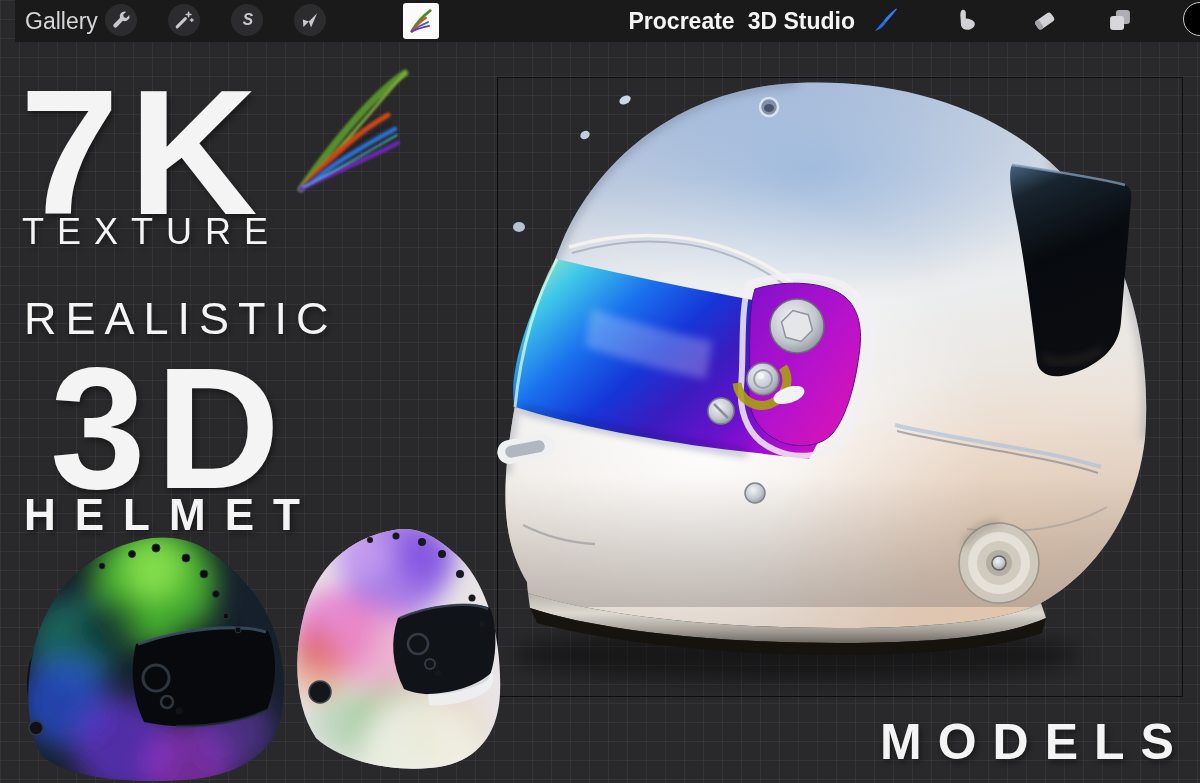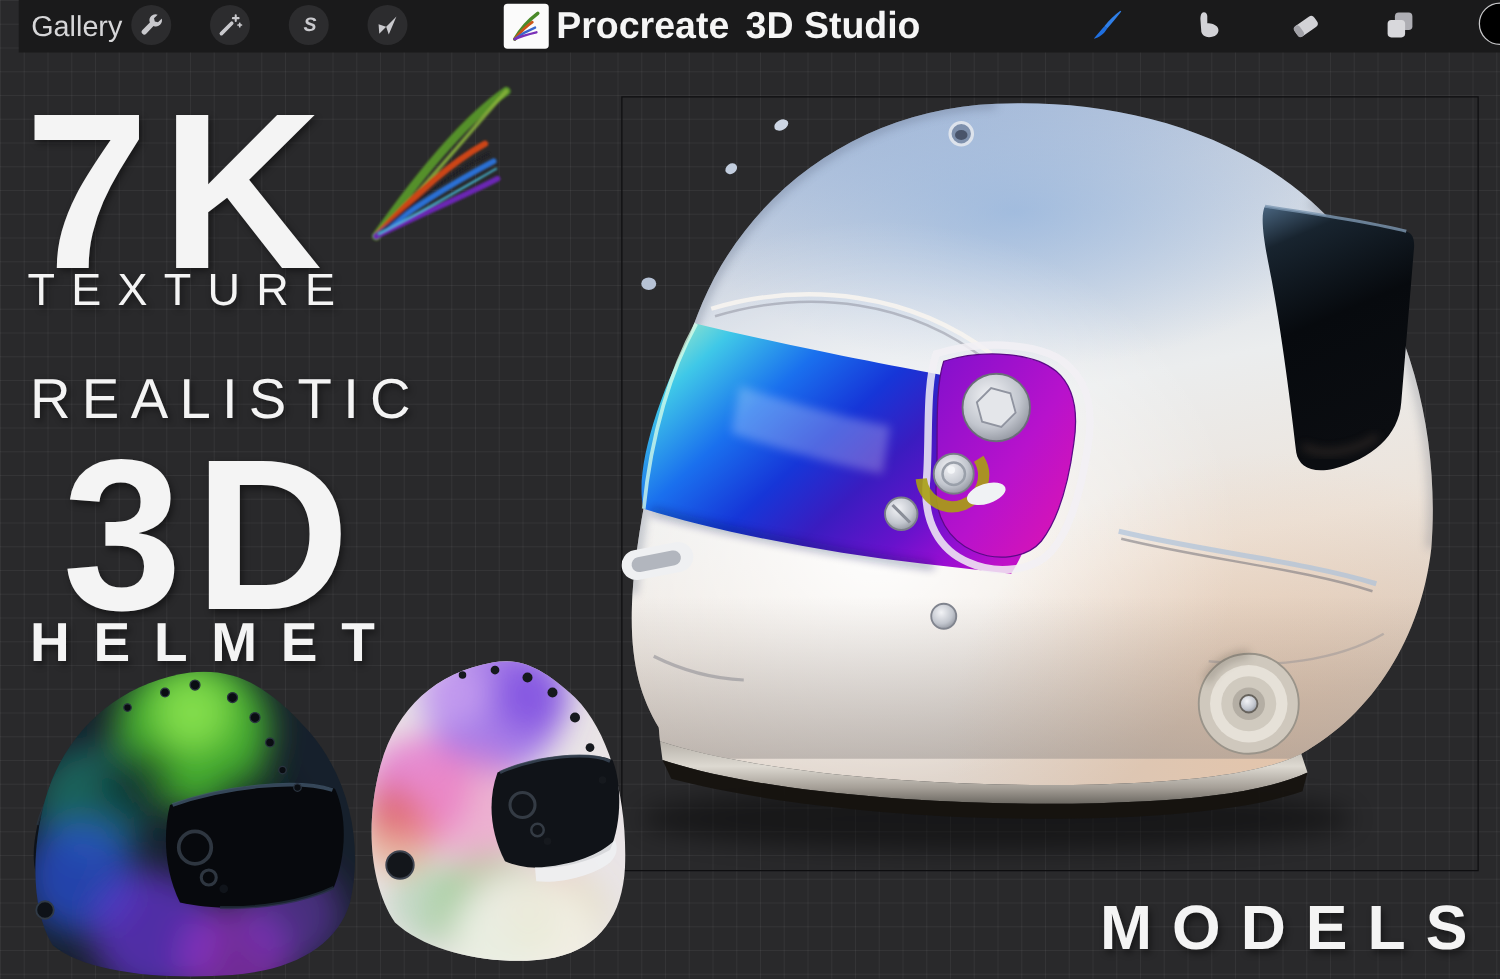--- a/index.html
+++ b/index.html
@@ -13,21 +13,21 @@
     font-family:"Liberation Sans", sans-serif;
     -webkit-font-smoothing:antialiased;
   }
   .abs{position:absolute;}
   
   .topbar{left:15px;top:0;width:1200px;height:42px;background:#1a1a1b;z-index:40;}
   .gallery{left:10px;top:0;height:42px;line-height:42px;color:#d6d6d8;font-size:23px;cursor:pointer;}
   .toolcircle{width:32px;height:32px;border-radius:50%;background:#2c2c2e;top:4px;display:flex;align-items:center;justify-content:center;cursor:pointer;}
   .toolflat{width:34px;height:34px;top:3px;display:flex;align-items:center;justify-content:center;cursor:pointer;}
   .logchip{left:388px;top:3px;width:36px;height:36px;background:#fbfbfb;border-radius:3px;display:flex;align-items:center;justify-content:center;cursor:pointer;}
-  .apptitle{left:430px;top:0;width:410px;height:42px;line-height:42px;text-align:left;color:#f5f5f5;font-size:30px;font-weight:700;white-space:nowrap;}
+  .apptitle{left:430px;top:0;width:410px;height:42px;line-height:42px;text-align:right;color:#f5f5f5;font-size:23px;font-weight:700;white-space:nowrap;}
   .apptitle .t2{margin-left:13px;}
   .swatch{left:1168px;top:2px;width:34px;height:34px;border-radius:50%;background:#000;border:1.5px solid #c7c7c9;box-sizing:border-box;cursor:pointer;}
   
   .frame{left:497px;top:77px;width:686px;height:620px;border:1px solid #0e0e10;box-sizing:border-box;z-index:1;}
   
   .ovtext{color:#f4f4f4;z-index:30;line-height:1;white-space:nowrap;text-shadow:2px 3px 6px rgba(0,0,0,0.45);}
   .t-4k{left:20px;top:64px;font-size:178px;font-weight:700;letter-spacing:10px;}
   .t-texture{left:22px;top:214px;font-size:36px;font-weight:400;letter-spacing:13px;}
   .t-realistic{left:24px;top:296px;font-size:45px;font-weight:400;letter-spacing:9px;}
   .t-3d{left:18px;top:342px;font-size:172px;font-weight:700;letter-spacing:10px;margin-left:32px;}

